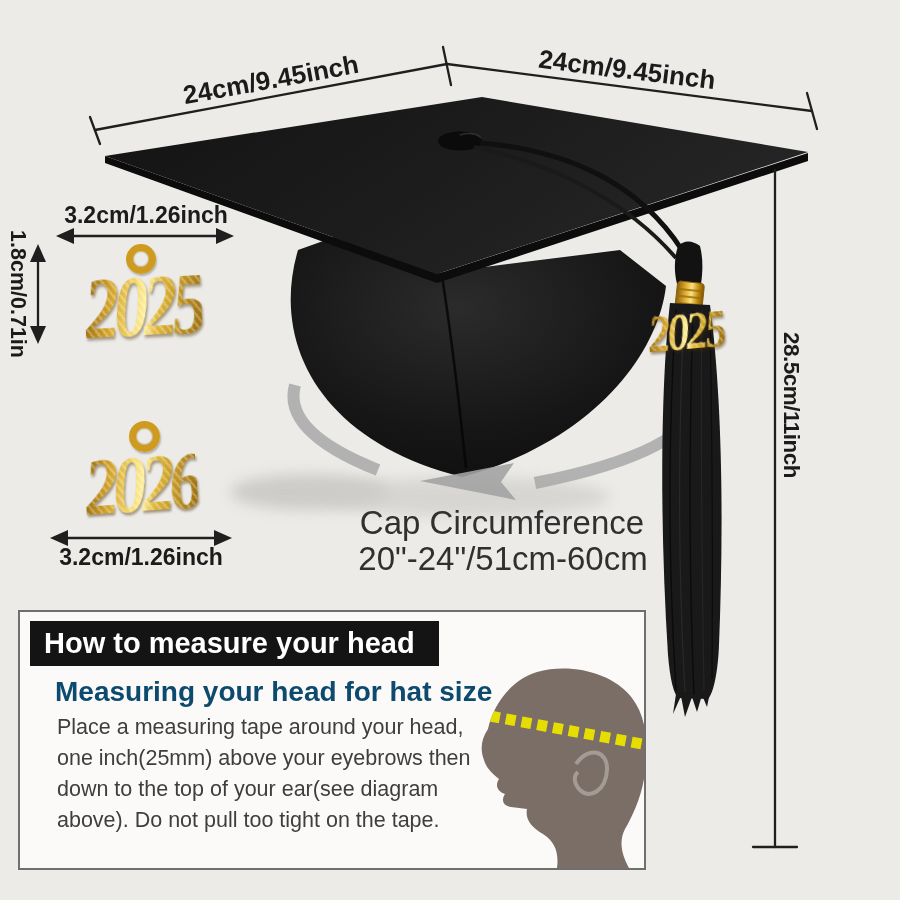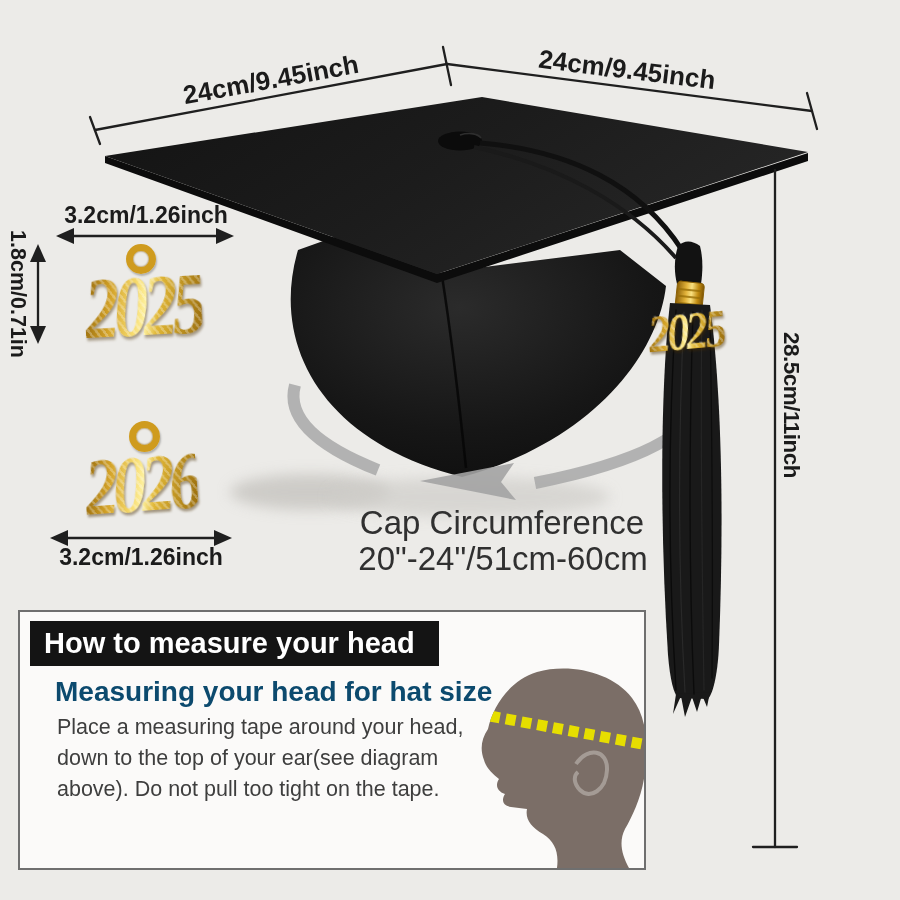--- a/index.html
+++ b/index.html
@@ -162,20 +162,21 @@
   <span class="gold-text charm-text charm-2025">2025</span>
   <div class="ring ring-2026"></div>
   <span class="gold-text charm-text charm-2026">2026</span>
   <span class="gold-text charm-text charm-tassel">2025</span>
 
   <div class="measure-box">
     <div class="mb-bar">How to measure your head</div>
     <div class="mb-sub">Measuring your head for hat size</div>
     <div class="mb-body">
       <div>Place a measuring tape around your head,</div>
+      <div>one inch(25mm) above your eyebrows then</div>
       <div>down to the top of your ear(see diagram</div>
       <div>above). Do not pull too tight on the tape.</div>
     </div>
     <svg class="head-svg" width="624" height="256" viewBox="0 0 624 256">
       <defs>
         <clipPath id="headClip">
           <path d="M 464 148 C 460 138 461 127 468 117 C 473 94 489 69 517 60 C 550 51 592 60 612 86 C 626 104 629 132 625 160 C 622 184 613 203 605 217 C 599 229 601 241 609 256 L 537 256 C 539 240 535 230 523 222 C 511 215 505 207 507 197 L 491 195 C 483 194 481 188 485 182 C 477 179 475 173 479 167 C 473 162 466 156 464 148 Z"></path>
         </clipPath>
       </defs>
       <path d="M 464 148 C 460 138 461 127 468 117 C 473 94 489 69 517 60 C 550 51 592 60 612 86 C 626 104 629 132 625 160 C 622 184 613 203 605 217 C 599 229 601 241 609 256 L 537 256 C 539 240 535 230 523 222 C 511 215 505 207 507 197 L 491 195 C 483 194 481 188 485 182 C 477 179 475 173 479 167 C 473 162 466 156 464 148 Z" fill="#7b6e67"></path>

